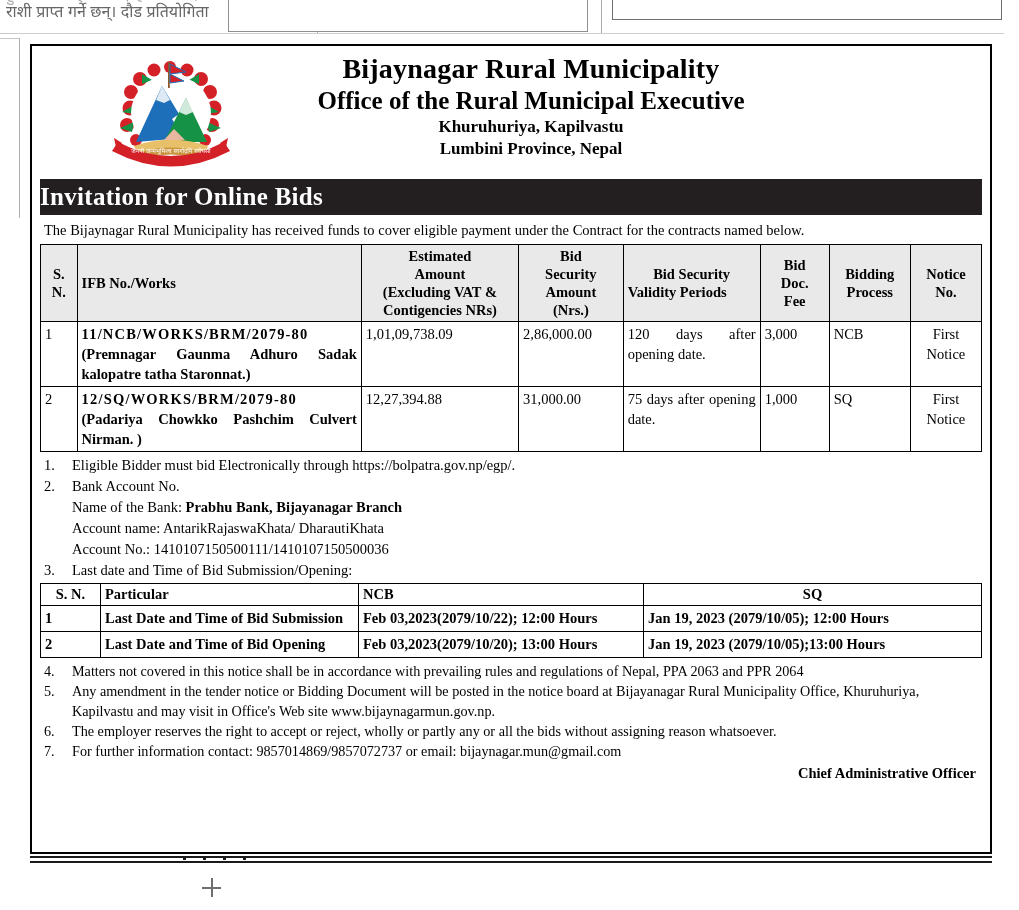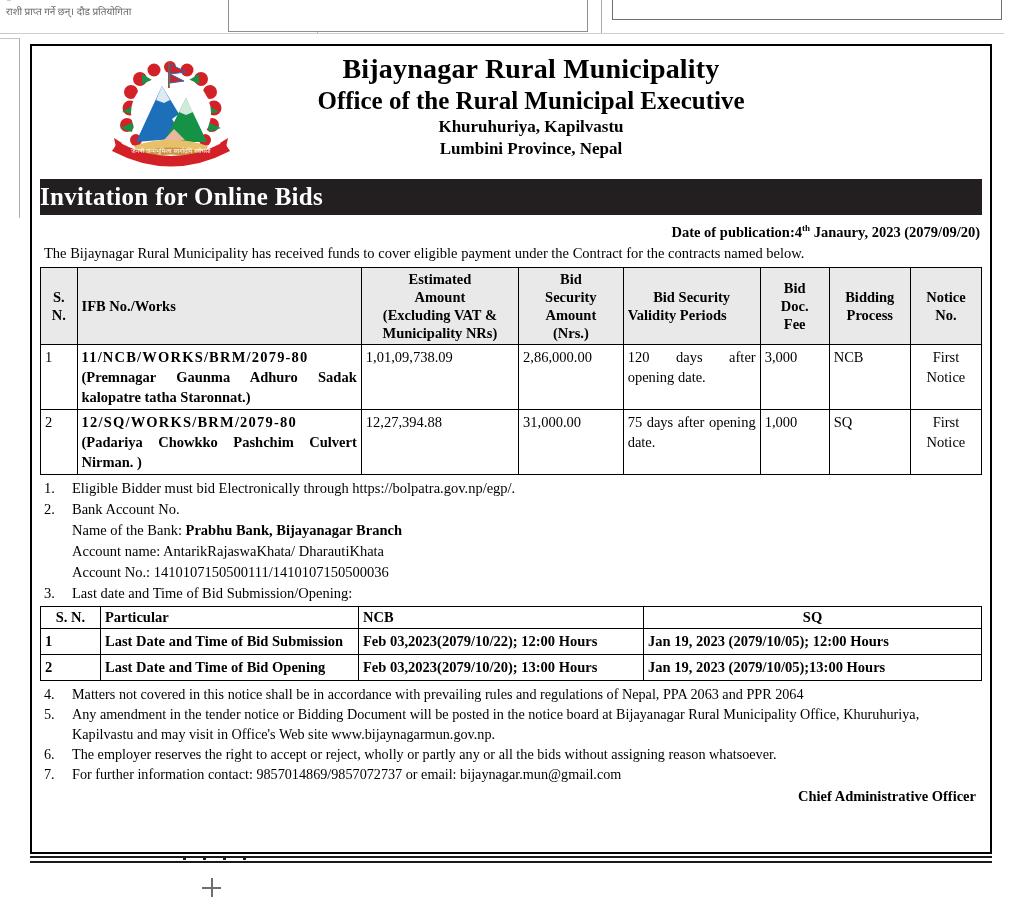--- a/index.html
+++ b/index.html
@@ -12,22 +12,22 @@
     font-family: "Liberation Serif", "DejaVu Serif", serif;
     color: #000;
     overflow: hidden;
     position: relative;
   }
 
   
   .scan-top {
     position: absolute;
     top: 0; left: 0; width: 992px; height: 34px;
-    font-family: Liberation Serif, serif;
-    font-size: 10px;
+    font-family: Liberation Sans, sans-serif;
+    font-size: 16px;
     color: #3a3a3a;
   }
   .scan-col-left {
     position: absolute; left: 0; top: -14px;
     width: 318px; height: 48px;
     border-right: 1px solid #9a9a9a;
     border-bottom: 1px solid #b9b9b9;
     padding: 0 6px;
     line-height: 17px;
     overflow: hidden;
@@ -294,36 +294,35 @@
     <div class="hdr-text">
       <div class="org-name">Bijaynagar Rural  Municipality</div>
       <div class="office-name">Office of the Rural Municipal Executive</div>
       <div class="addr1">Khuruhuriya, Kapilvastu</div>
       <div class="addr2">Lumbini Province, Nepal</div>
     </div>
   </div>
 
   <div class="banner">Invitation for Online Bids</div>
 
-  <div class="pubdate"><span>Date of publication:4</span><sup>th</sup><span> Janaury, 2023 (2079/09/20)</span></div>
 
   <div class="intro">The Bijaynagar Rural Municipality has received funds to cover eligible payment under the Contract for the contracts named below.</div>
 
   <table class="t1">
     <thead>
       <tr>
         <th class="c-sn">
           <span>S. N.</span>
         </th>
         <th class="c-ifb">IFB No./Works</th>
         <th class="c-est">
           <div>Estimated</div>
           <div>Amount</div>
           <div>(Excluding VAT &amp;</div>
-          <div>Municipality NRs)</div>
+          <div>Contigencies NRs)</div>
         </th>
         <th class="c-bsa">
           <div>Bid</div>
           <div>Security</div>
           <div>Amount</div>
           <div>(Nrs.)</div>
         </th>
         <th class="c-bsv">
           <span>Bid Security Validity Periods</span>
         </th>

